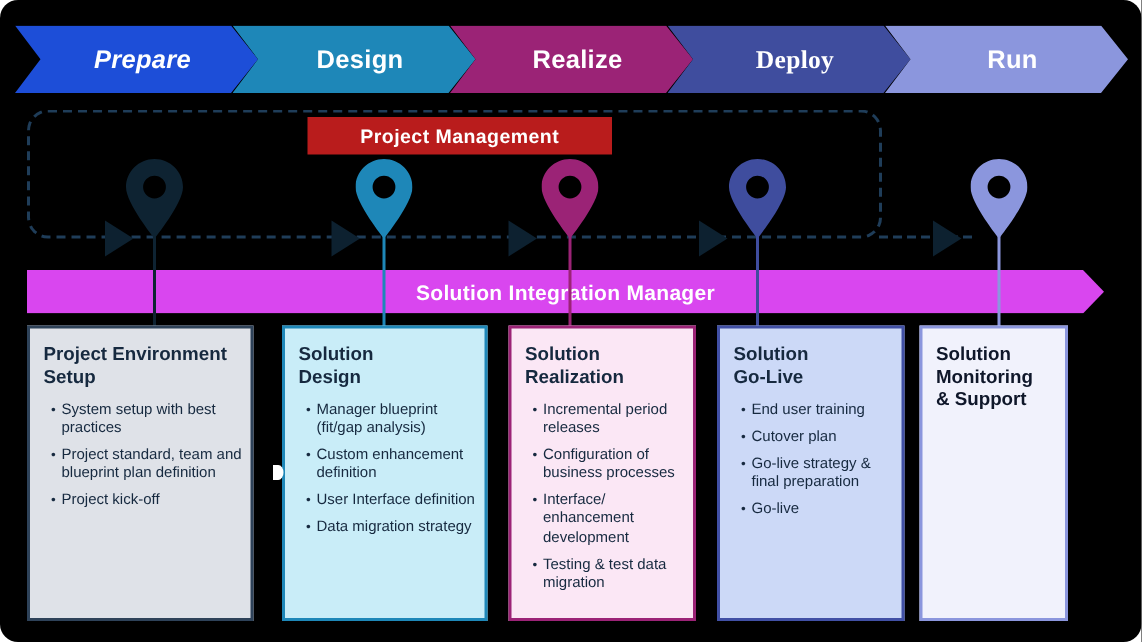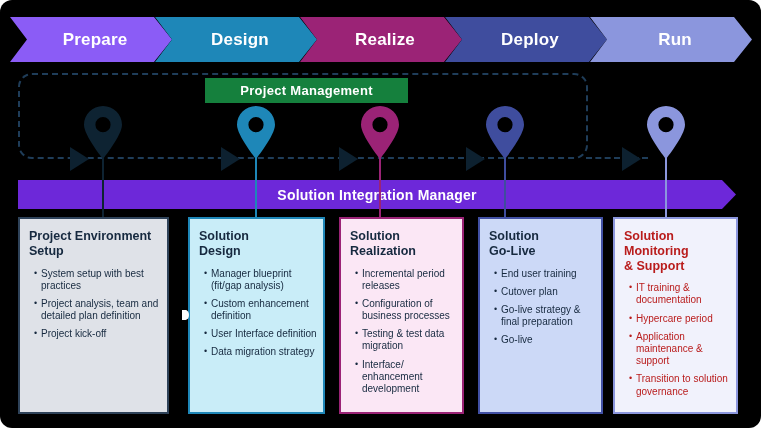--- a/index.html
+++ b/index.html
@@ -67,46 +67,46 @@
     position:absolute; left:182px; top:310px; width:7px; height:10px;
     background:#ffffff; border-radius:0 50% 50% 0; z-index:6;
   }
 </style>
 </head>
 <body>
 
 <div class="stage">
 
   <div class="chevrons">
-    <div class="chevron" style="background-color: #8b5cf6;">
+    <div class="chevron" style="background-color: #1d4ed8; font-style: italic;">
         <span>Prepare</span>
       </div>
     <div class="chevron" style="background-color: rgb(30, 135, 184);">
         <span>Design</span>
       </div>
     <div class="chevron" style="background-color: rgb(155, 35, 118);">
         <span>Realize</span>
       </div>
-    <div class="chevron" style="background-color: rgb(63, 77, 158);">
+    <div class="chevron" style="background-color: rgb(63, 77, 158); font-family: Liberation Serif, serif;">
         <span>Deploy</span>
       </div>
     <div class="chevron" style="background-color: rgb(139, 150, 221);">
         <span>Run</span>
       </div>
   </div>
 
   <div class="dashed-rect" style="border-color: rgb(31, 61, 89);"></div>
   <div class="dash-ext" style="border-top-color: rgb(31, 61, 89);"></div>
   <div class="arrowhead" style="left: 70px; border-left-color: rgb(13, 33, 48);"></div>
   <div class="arrowhead" style="left: 221px; border-left-color: rgb(13, 33, 48);"></div>
   <div class="arrowhead" style="left: 339px; border-left-color: rgb(13, 33, 48);"></div>
   <div class="arrowhead" style="left: 466px; border-left-color: rgb(13, 33, 48);"></div>
   <div class="arrowhead" style="left: 622px; border-left-color: rgb(13, 33, 48);"></div>
 
-  <div class="pm-bar" style="background-color: #15803d;">
+  <div class="pm-bar" style="background-color: #b91c1c;">
     <span>Project Management</span>
   </div>
 
   <div class="stem" style="left: 102px; background-color: rgb(14, 35, 50);"></div>
   <div class="stem" style="left: 255px; background-color: rgb(30, 135, 184);"></div>
   <div class="stem" style="left: 379px; background-color: rgb(155, 35, 118);"></div>
   <div class="stem" style="left: 504px; background-color: rgb(63, 77, 158);"></div>
   <div class="stem" style="left: 665px; background-color: rgb(139, 150, 221);"></div>
 
   <svg class="pin" style="left:84px" viewBox="0 0 38 53">
@@ -118,30 +118,30 @@
   <svg class="pin" style="left:361px" viewBox="0 0 38 53">
       <path fill-rule="evenodd" d="M19 0C8.52 0 0 8.43 0 18.8 0 29.5 19 53 19 53s19-23.5 19-34.2C38 8.43 29.48 0 19 0Zm0 26.3a7.6 7.6 0 1 1 0-15.2 7.6 7.6 0 0 1 0 15.2Z" fill="#9b2376"></path>
     </svg>
   <svg class="pin" style="left:486px" viewBox="0 0 38 53">
       <path fill-rule="evenodd" d="M19 0C8.52 0 0 8.43 0 18.8 0 29.5 19 53 19 53s19-23.5 19-34.2C38 8.43 29.48 0 19 0Zm0 26.3a7.6 7.6 0 1 1 0-15.2 7.6 7.6 0 0 1 0 15.2Z" fill="#3f4d9e"></path>
     </svg>
   <svg class="pin" style="left:647px" viewBox="0 0 38 53">
       <path fill-rule="evenodd" d="M19 0C8.52 0 0 8.43 0 18.8 0 29.5 19 53 19 53s19-23.5 19-34.2C38 8.43 29.48 0 19 0Zm0 26.3a7.6 7.6 0 1 1 0-15.2 7.6 7.6 0 0 1 0 15.2Z" fill="#8b96dd"></path>
     </svg>
 
-  <div class="sim-bar" style="background-color: #6d28d9;">
+  <div class="sim-bar" style="background-color: #d946ef;">
     <span>Solution Integration Manager</span>
   </div>
 
   <div class="col" style="left: 18px; width: 151px; background-color: rgb(223, 226, 232); border-color: rgb(46, 66, 89); color: rgb(22, 41, 63);">
     <h3>Project Environment
 Setup</h3>
     <ul>
       <li>System setup with best practices</li>
-      <li>Project analysis, team and detailed plan definition</li>
+      <li>Project standard, team and blueprint plan definition</li>
       <li>Project kick-off</li>
     </ul>
   </div>
 
   <div class="col" style="left: 188px; width: 137px; background-color: rgb(201, 237, 248); border-color: rgb(30, 135, 184); color: rgb(22, 41, 63);">
     <h3>Solution
 Design</h3>
     <ul>
       <li>Manager blueprint (fit/gap analysis)</li>
       <li>Custom enhancement definition</li>
@@ -149,42 +149,36 @@
       <li>Data migration strategy</li>
     </ul>
   </div>
 
   <div class="col" style="left: 339px; width: 125px; background-color: rgb(251, 231, 245); border-color: rgb(155, 35, 118); color: rgb(22, 41, 63);">
     <h3>Solution
 Realization</h3>
     <ul>
       <li>Incremental period releases</li>
       <li>Configuration of business processes</li>
-      <li>Testing &amp; test data migration</li>
       <li>Interface/
 enhancement development</li>
+      <li>Testing &amp; test data migration</li>
     </ul>
   </div>
 
   <div class="col" style="left: 478px; width: 125px; background-color: rgb(204, 217, 247); border-color: rgb(65, 80, 165); color: rgb(22, 41, 63);">
     <h3>Solution
 Go-Live</h3>
     <ul>
       <li>End user training</li>
       <li>Cutover plan</li>
       <li>Go-live strategy &amp; final preparation</li>
       <li>Go-live</li>
     </ul>
   </div>
 
-  <div class="col" style="left: 613px; width: 125px; background-color: rgb(241, 242, 252); border-color: rgb(139, 150, 221); color: #b91c1c;">
+  <div class="col" style="left: 613px; width: 99px; background-color: rgb(241, 242, 252); border-color: rgb(139, 150, 221); color: #0f172a;">
     <h3>Solution Monitoring
 &amp; Support</h3>
-    <ul>
-      <li>IT training &amp; documentation</li>
-      <li>Hypercare period</li>
-      <li>Application maintenance &amp; support</li>
-      <li>Transition to solution governance</li>
-    </ul>
   </div>
 
   <div class="cursor-artifact"></div>
 </div>
 
 </body></html>

